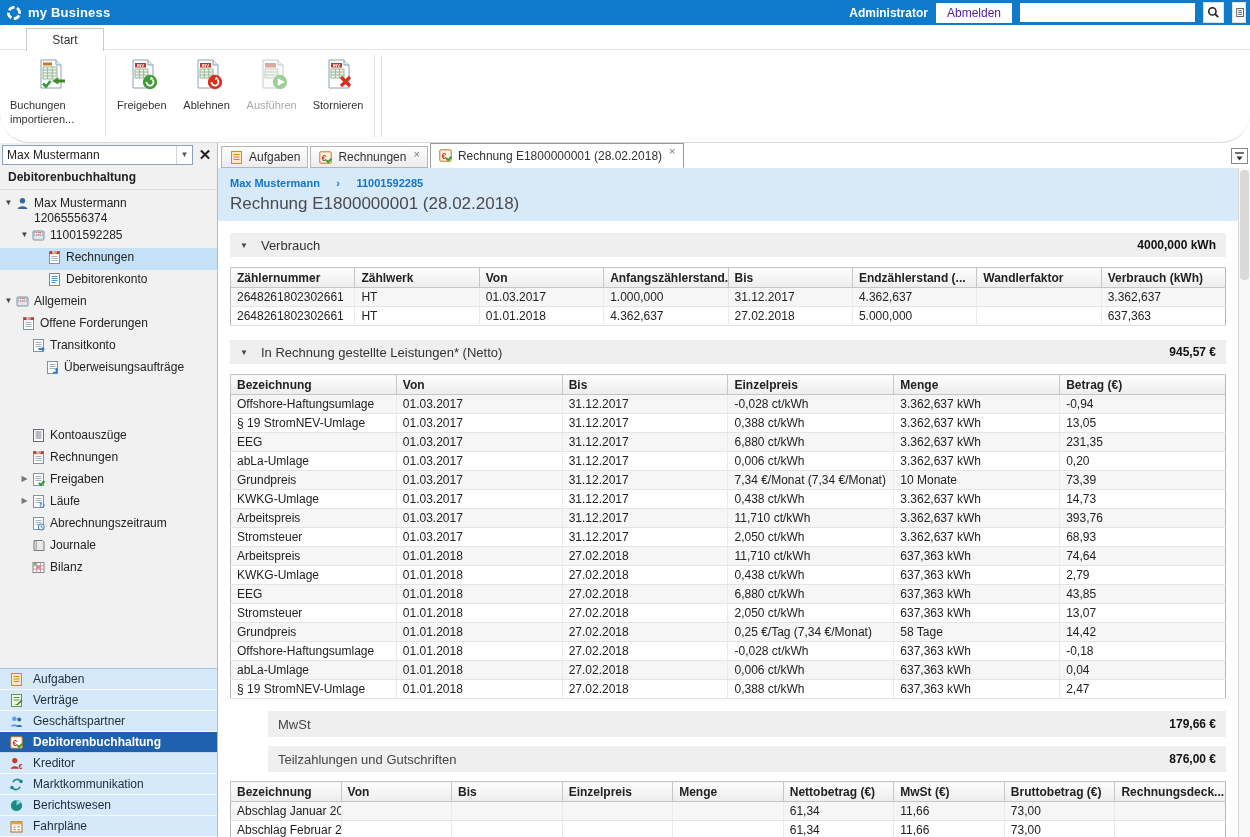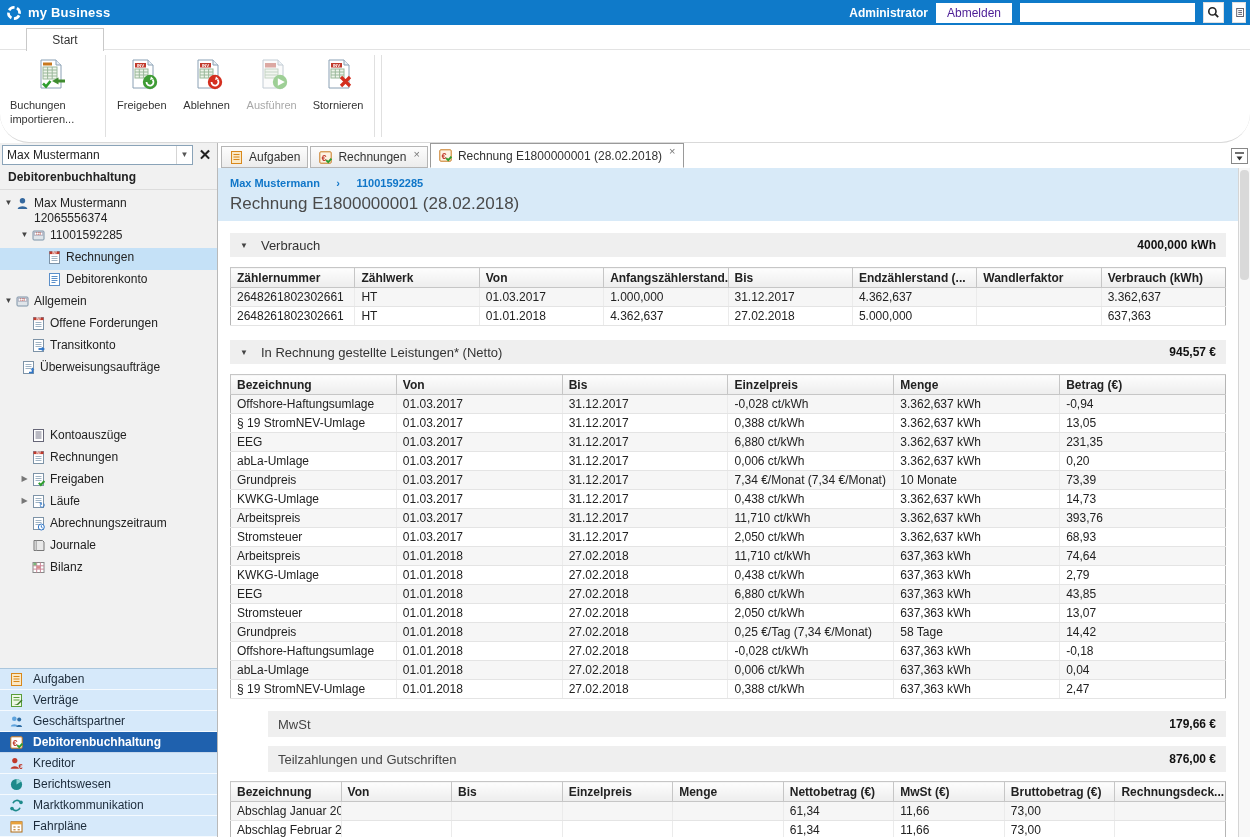--- a/index.html
+++ b/index.html
@@ -237,41 +237,41 @@
         </div>
         <div class="tree-row" style="padding-left: 2px;">
           <span class="exp">▼</span>
           <span class="ic"><svg width="15" height="15" viewBox="0 0 15 15">
               <rect x="2" y="3" width="11" height="9" rx="1" fill="#dfe5ea" stroke="#7d93a7"></rect>
               <rect x="3.2" y="4.2" width="8.6" height="3" fill="#fff" stroke="#aab"></rect>
               <text x="7.5" y="6.9" font-size="3" fill="#c0392b" text-anchor="middle">123</text>
             </svg></span>
           <span class="tlabel">Allgemein</span>
         </div>
-        <div class="tree-row" style="padding-left: 18px;">
+        <div class="tree-row" style="padding-left: 8px;">
           <span class="exp"></span>
           <span class="ic"><svg width="15" height="15" viewBox="0 0 15 15">
               <rect x="2.5" y="1.5" width="10" height="12" fill="#fff" stroke="#7d93a7"></rect>
               <rect x="2.5" y="1.5" width="10" height="2.6" fill="#c0392b"></rect>
               <text x="7.5" y="3.8" font-size="2.6" fill="#fff" text-anchor="middle" font-weight="bold">INV</text>
               <path d="M4.5 6.5h6M4.5 8.5h6M4.5 10.5h6" stroke="#9fb3c4"></path>
             </svg></span>
           <span class="tlabel">Offene Forderungen</span>
         </div>
         <div class="tree-row" style="padding-left: 18px;">
           <span class="exp"></span>
           <span class="ic"><svg width="15" height="15" viewBox="0 0 15 15">
               <rect x="2.5" y="1.5" width="10" height="12" fill="#fff" stroke="#7d93a7"></rect>
               <path d="M4.5 4.5h6M4.5 6.5h6M4.5 8.5h6" stroke="#9fb3c4"></path>
               <path d="M7.5 11h4" stroke="#2e75c8" stroke-width="1.8"></path>
               <path d="M10.8 8.8l3.2 2.2-3.2 2.2z" fill="#2e75c8"></path>
             </svg></span>
           <span class="tlabel">Transitkonto</span>
         </div>
-        <div class="tree-row" style="padding-left: 8px;">
+        <div class="tree-row" style="padding-left: 32px;">
           <span class="exp"></span>
           <span class="ic"><svg width="15" height="15" viewBox="0 0 15 15">
               <rect x="2.5" y="1.5" width="10" height="12" fill="#fff" stroke="#7d93a7"></rect>
               <path d="M4.5 4.5h6M4.5 6.5h6M4.5 8.5h6" stroke="#9fb3c4"></path>
               <path d="M8 12.5h3.5v-3" fill="none" stroke="#2e75c8" stroke-width="1.6"></path>
               <path d="M9.6 9.8l1.9-2.4 1.9 2.4z" fill="#2e75c8"></path>
             </svg></span>
           <span class="tlabel">Überweisungsaufträge</span>
         </div>
         <div class="tree-row" style="padding-left: 18px; margin-top: 46px;">
@@ -386,36 +386,36 @@
               <circle cx="5.8" cy="4.6" r="2.6" fill="#c0392b"></circle>
               <path d="M1.6 12.8c.5-3.4 8-3.4 8.4 0z" fill="#c0392b"></path>
               <text x="9.4" y="13.2" font-size="7.5" fill="#c0392b" font-weight="bold">€</text>
             </svg>
           </span>
           <span class="mlabel">Kreditor</span>
         </div>
         <div class="mod-row">
           <span style="display: inline-flex;">
             <svg width="15" height="15" viewBox="0 0 15 15">
-              <circle cx="7.5" cy="7.5" r="5.6" fill="#1d8a8a"></circle>
-              <path d="M7.5 7.5V1.9a5.6 5.6 0 014.8 2.7z" fill="#8fd4d4"></path>
-            </svg>
-          </span>
-          <span class="mlabel">Berichtswesen</span>
-        </div>
-        <div class="mod-row">
-          <span style="display: inline-flex;">
-            <svg width="15" height="15" viewBox="0 0 15 15">
               <path d="M4 5.2a4.2 4.2 0 017.2-1.2" stroke="#1d8a8a" stroke-width="1.7" fill="none"></path>
               <path d="M11 9.8a4.2 4.2 0 01-7.2 1.2" stroke="#1d8a8a" stroke-width="1.7" fill="none"></path>
               <circle cx="3" cy="10.6" r="1.8" fill="#1d8a8a"></circle>
               <circle cx="12" cy="4.4" r="1.8" fill="#1d8a8a"></circle>
             </svg>
           </span>
           <span class="mlabel">Marktkommunikation</span>
+        </div>
+        <div class="mod-row">
+          <span style="display: inline-flex;">
+            <svg width="15" height="15" viewBox="0 0 15 15">
+              <circle cx="7.5" cy="7.5" r="5.6" fill="#1d8a8a"></circle>
+              <path d="M7.5 7.5V1.9a5.6 5.6 0 014.8 2.7z" fill="#8fd4d4"></path>
+            </svg>
+          </span>
+          <span class="mlabel">Berichtswesen</span>
         </div>
         <div class="mod-row">
           <span style="display: inline-flex;">
             <svg width="15" height="15" viewBox="0 0 15 15">
               <rect x="2" y="2.8" width="11" height="10.2" fill="#fff" stroke="#b06a10"></rect>
               <rect x="2" y="2.8" width="11" height="2.6" fill="#e8a23c"></rect>
               <path d="M4.4 8h2.2M8.6 8h2.2M4.4 10.8h2.2M8.6 10.8h2.2" stroke="#b06a10"></path>
             </svg>
           </span>
           <span class="mlabel">Fahrpläne</span>

